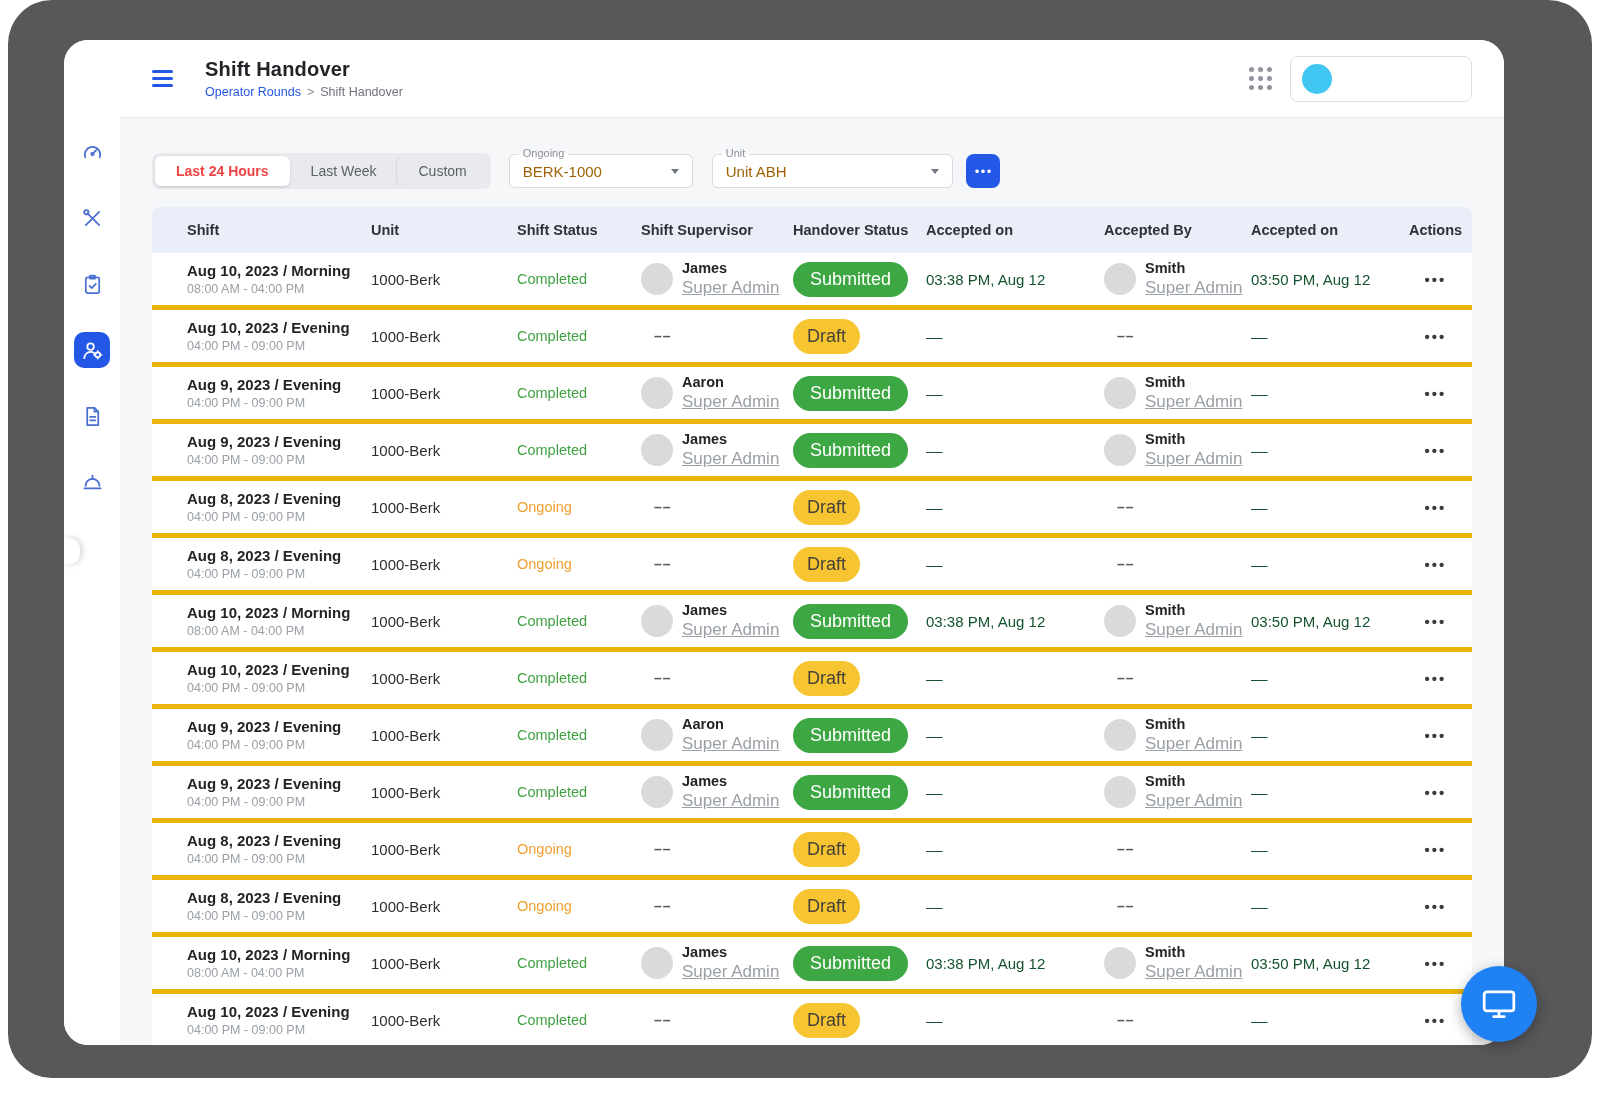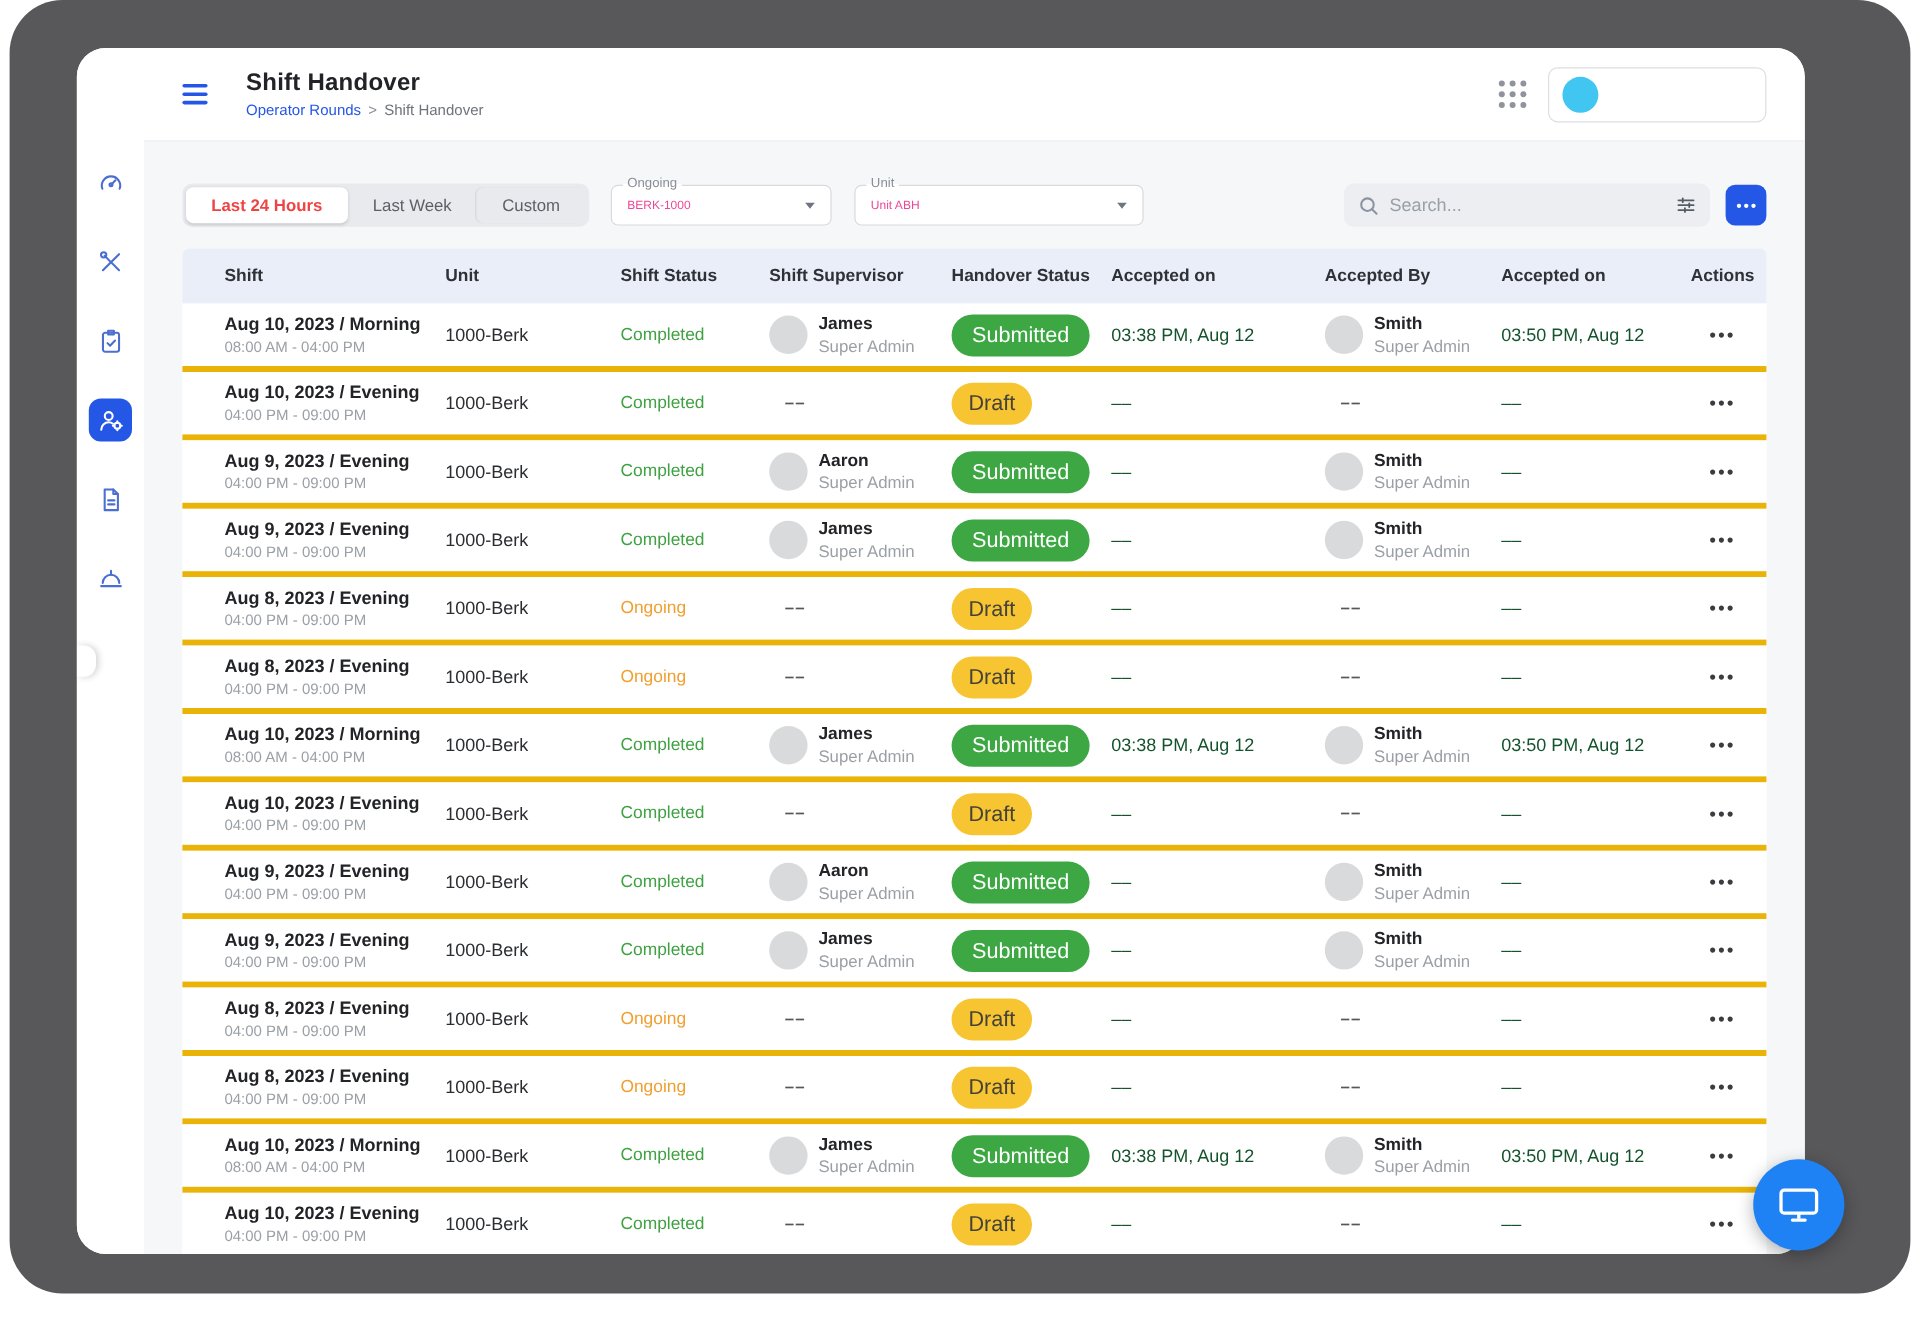--- a/index.html
+++ b/index.html
@@ -53,21 +53,21 @@
   .seg-item + .seg-item { box-shadow:-1px 0 0 #d6d8dc; }
   .seg-item.active { background:#fff; color:#ef4444; font-weight:700; box-shadow:0 1px 3px rgba(0,0,0,0.15); }
   .seg-item.active + .seg-item { box-shadow:none; }
 
   .select { position:relative; height:34px; border:1px solid #d7dade; border-radius:6px; background:#fff;
     display:flex; align-items:center; padding:0 13px; cursor:pointer; }
   .select.plants { width:184px; margin-left:18px; }
   .select.unit { width:241px; margin-left:19px; }
   .select-label { position:absolute; top:-8px; left:9px; font-size:11px; color:#8a8f98;
     background:linear-gradient(to bottom,#f6f7f9 55%,#fff 55%); padding:0 4px; }
-  .select-value { font-size:10px; color:#ec4899;text-align:center; }
+  .select-value { font-size:15px; color:#a16207;text-align:center; }
   .caret { margin-left:auto; width:0; height:0; border-left:4.5px solid transparent;
     border-right:4.5px solid transparent; border-top:5.5px solid #6f7680; }
 
   .search-box { margin-left:auto; width:305px; height:36px; background:#eceef2; border-radius:8px;
     display:flex; align-items:center; padding:0 11px; }
   .search-box input { flex:1; border:none; background:transparent; outline:none; font-family:inherit;
     font-size:15px; color:#44474d; margin-left:8px; min-width:0; }
   .search-box input::placeholder { color:#9aa0a8; }
   .tune-icon { cursor:pointer; flex:0 0 auto; }
   .more-btn { margin-left:13px; width:34px; height:34px; border:none; border-radius:8px;
@@ -84,21 +84,21 @@
   .body-row { height:57px; border-bottom:5px solid #eab308; background:#fff; }
   .shift-title { font-size:15px; font-weight:700; color:#232427; }
   .shift-time { font-size:12.5px; color:#9aa0a6; margin-top:3px; }
   .unit-cell { font-size:15px; color:#2b2d31; }
   .status-text { font-size:14.5px; font-weight:500; }
   .status-text.completed { color:var(--completed,#3fa142); }
   .status-text.ongoing { color:var(--ongoing,#f09f2e); }
   .person { display:flex; align-items:center; }
   .avatar { width:32px; height:32px; border-radius:50%; background:#d8dadc; flex:0 0 32px; margin-right:9px; }
   .person-name { display:block; font-size:14.5px; font-weight:700; color:#232427; }
-  .person-role { display:block; font-size:14px; color:#9aa0a6; margin-top:2px; }
+  .person-role { display:block; font-size:17px; color:#9aa0a6; margin-top:2px;text-decoration:underline; }
   .dash { color:#55575b; font-weight:600; letter-spacing:1px; padding-left:13px; font-size:14px; }
   .date-cell { font-size:15px; color:#14532d; }
   .pill { display:inline-block; border-radius:18px; font-size:18px; font-weight:400; }
   .pill.submitted { background:var(--submitted,#3da843); color:#fff; padding:7px 17px; }
   .pill.draft { background:var(--draft,#f6c531); color:#46423a; padding:7px 14px; }
   .row-actions { border:none; background:none; font-size:15px; font-weight:700; letter-spacing:2px;
     color:#3a3c40; cursor:pointer; line-height:1; padding:6px 2px; }
 
   
   .fab { position:absolute; left:1461px; top:966px; width:76px; height:76px; border-radius:50%;
@@ -206,31 +206,20 @@
             <span class="select-value">BERK-1000</span>
             <span class="caret"></span>
           </div>
 
           <div class="select unit">
             <span class="select-label">Unit</span>
             <span class="select-value">Unit ABH</span>
             <span class="caret"></span>
           </div>
 
-          <div class="search-box">
-            <svg viewBox="0 0 20 20" width="19" height="19">
-                <circle cx="9" cy="9" r="5.5" fill="none" stroke="#8b93a1" stroke-width="1.8"></circle>
-                <path d="M13.2 13.2L17 17" stroke="#8b93a1" stroke-width="1.8" stroke-linecap="round"></path>
-              </svg>
-            <input type="text" placeholder="Search..." style="">
-            <svg class="tune-icon" viewBox="0 0 20 20" width="18" height="18" fill="none" stroke="#565c66" stroke-width="1.7" stroke-linecap="round">
-                <path d="M3 5.5h14M3 10h14M3 14.5h14"></path>
-                <path d="M7 3.8v3.4M13 8.3v3.4M9 12.8v3.4"></path>
-              </svg>
-          </div>
 
           <button class="more-btn">
             <span class="dots">•••</span>
           </button>
         </div>
 
         <div class="table">
           <div class="grid-row head-row" id="table-head">
               <div class="cell head-cell">Shift</div>
               <div class="cell head-cell">Unit</div>

